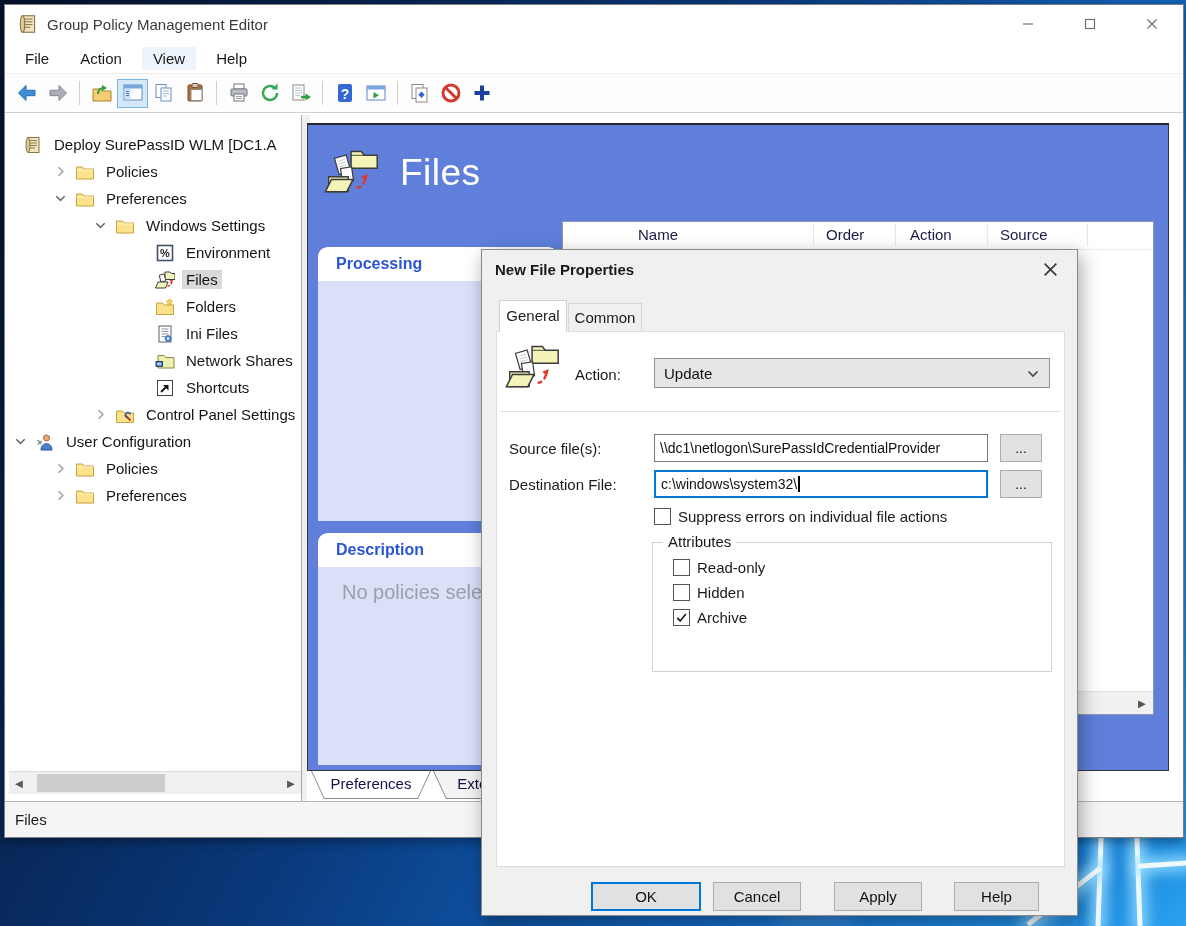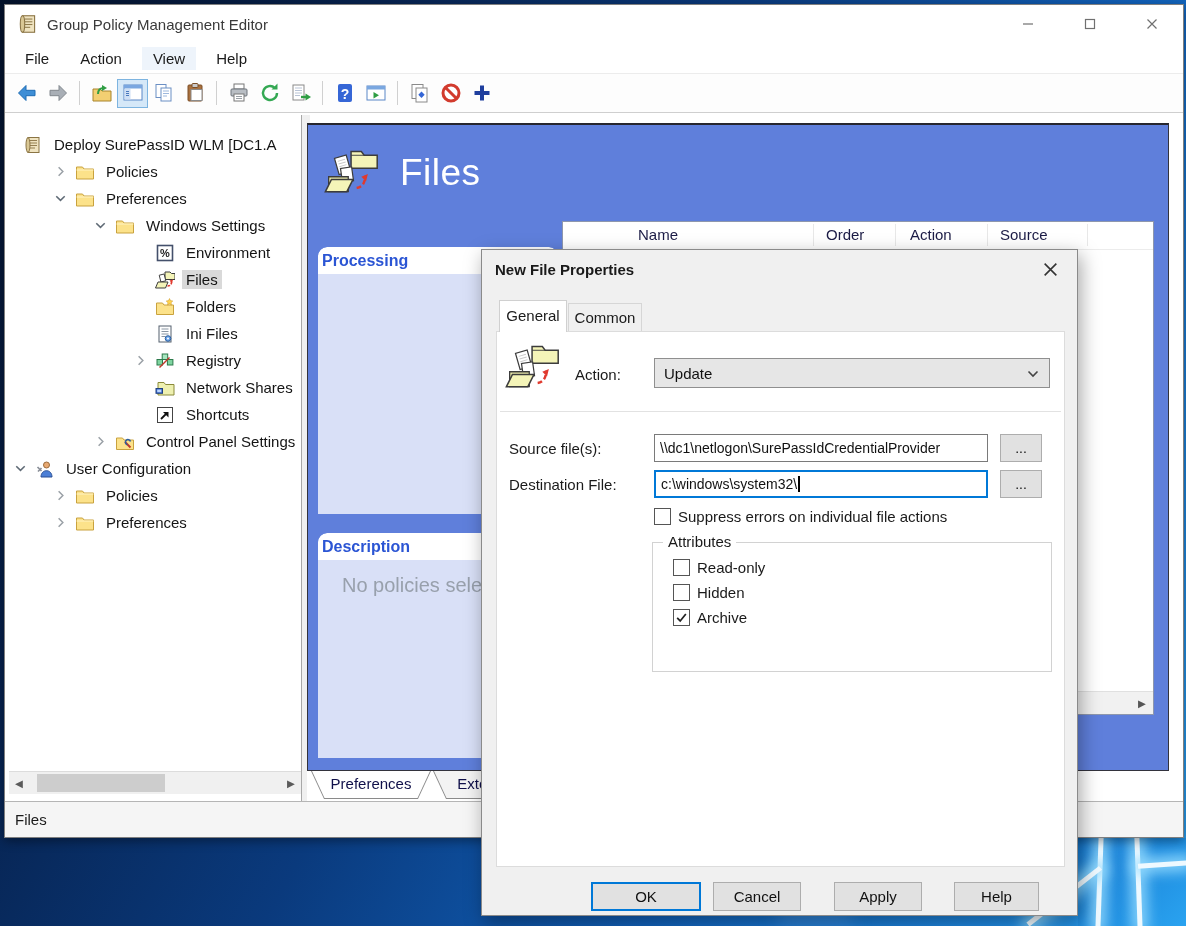--- a/index.html
+++ b/index.html
@@ -43,21 +43,21 @@
   .splitter{position:absolute;left:296px;top:110px;width:8px;bottom:36px;background:#f0f0f0;border-left:1px solid #a8a8a8;}
   .tree-hscroll{position:absolute;left:4px;width:292px;top:766px;height:22px;background:#f0f0f0;border-top:1px solid #dcdcdc;}
   .scr-btn{position:absolute;top:0;width:20px;height:22px;display:flex;align-items:center;justify-content:center;color:#5a5a5a;font-size:13px;background:#f0f0f0;border:0;}
   .scr-thumb{position:absolute;left:28px;top:2px;width:128px;height:18px;background:#cdcdcd;}
   
   .content{position:absolute;left:302px;top:118px;width:862px;height:648px;background:#5f7fdb;border:1px solid #33333d;border-top:2px solid #26262e;box-sizing:border-box;}
   .files-head{position:absolute;left:16px;top:20px;display:flex;align-items:center;}
   .files-head svg{width:56px;height:56px;}
   .files-title{color:#fff;font-size:37px;margin-left:20px;letter-spacing:.5px;}
   .sectionbox{position:absolute;left:10px;width:240px;border-radius:9px 9px 0 0;overflow:hidden;}
-  .sec-head{background:#fff;height:27px;display:flex;align-items:center;padding-left:4px;font-size:16px;font-weight:bold;color:#2b55d4;border-radius:9px 9px 0 0;}
+  .sec-head{background:#fff;height:34px;display:flex;align-items:center;padding-left:18px;font-size:16px;font-weight:bold;color:#2b55d4;border-radius:9px 9px 0 0;}
   .sec-body{background:#d9e0f7;font-size:20px;color:#98a0ac;padding:14px 0 0 24px;box-sizing:border-box;}
   .box-processing{top:122px;height:274px;}
   .box-processing .sec-body{height:240px;}
   .box-description{top:408px;height:232px;}
   .box-description .sec-body{height:198px;}
   .listarea{position:absolute;left:254px;top:96px;width:592px;height:494px;background:#fff;border:1px solid #8e97ad;box-sizing:border-box;}
   .list-header{position:absolute;left:0;top:0;right:0;height:27px;border-bottom:1px solid #ececec;font-size:15px;color:#1c1c46;}
   .col-label{position:absolute;top:4px;}
   .col-sep{position:absolute;top:2px;width:1px;height:22px;background:#e8e8e8;}
   .list-hscroll{position:absolute;left:0;right:0;bottom:0;height:22px;background:#f1f1f1;border-top:1px solid #e0e0e0;}
@@ -333,36 +333,20 @@
               <svg viewBox="0 0 20 20">
                 <rect x="4" y="2" width="12" height="16" fill="#fff" stroke="#55606e"></rect>
                 <path d="M6.5 5h7M6.5 7.5h7M6.5 10h7M6.5 12.5h4" stroke="#7e8a99" stroke-width=".9"></path>
                 <circle cx="13" cy="14.5" r="2.8" fill="#6aa2e8" stroke="#2d5f9e"></circle>
                 <circle cx="13" cy="14.5" r="1" fill="#fff"></circle>
               </svg>
             </span>
             <span class="tlabel">Ini Files</span>
           </div>
           <div class="tree-row" style="padding-left: 124px;">
-            <span class="chev">
-              <svg viewBox="0 0 16 16" width="15" height="15">
-                <path d="M6 3.5 10.5 8 6 12.5" fill="none" stroke="#9aa0a6" stroke-width="1.6"></path>
-              </svg>
-            </span>
-            <span class="ticon">
-              <svg viewBox="0 0 20 20">
-                <rect x="2" y="8.5" width="5.5" height="5.5" fill="#7fd4a0" stroke="#2c7a4b"></rect>
-                <rect x="7.2" y="3" width="5.5" height="5.5" fill="#a8e6c0" stroke="#2c7a4b"></rect>
-                <rect x="12.4" y="8.5" width="5.5" height="5.5" fill="#7fd4a0" stroke="#2c7a4b"></rect>
-                <path d="M4.5 16.5l10-10" stroke="#c0392b" stroke-width="1.5"></path>
-              </svg>
-            </span>
-            <span class="tlabel">Registry</span>
-          </div>
-          <div class="tree-row" style="padding-left: 124px;">
             <span class="chev"></span>
             <span class="ticon">
               <svg viewBox="0 0 20 20">
                 <path d="M3 4.5h6l1.5 2H19v10.5H3z" fill="#eef0b0" stroke="#8a8a3a"></path>
                 <rect x="1" y="10.5" width="6.5" height="4.8" fill="#3f6fd1" stroke="#20407e"></rect>
                 <rect x="2.2" y="11.6" width="4.1" height="2.6" fill="#bcd6ff"></rect>
               </svg>
             </span>
             <span class="tlabel">Network Shares</span>
           </div>

